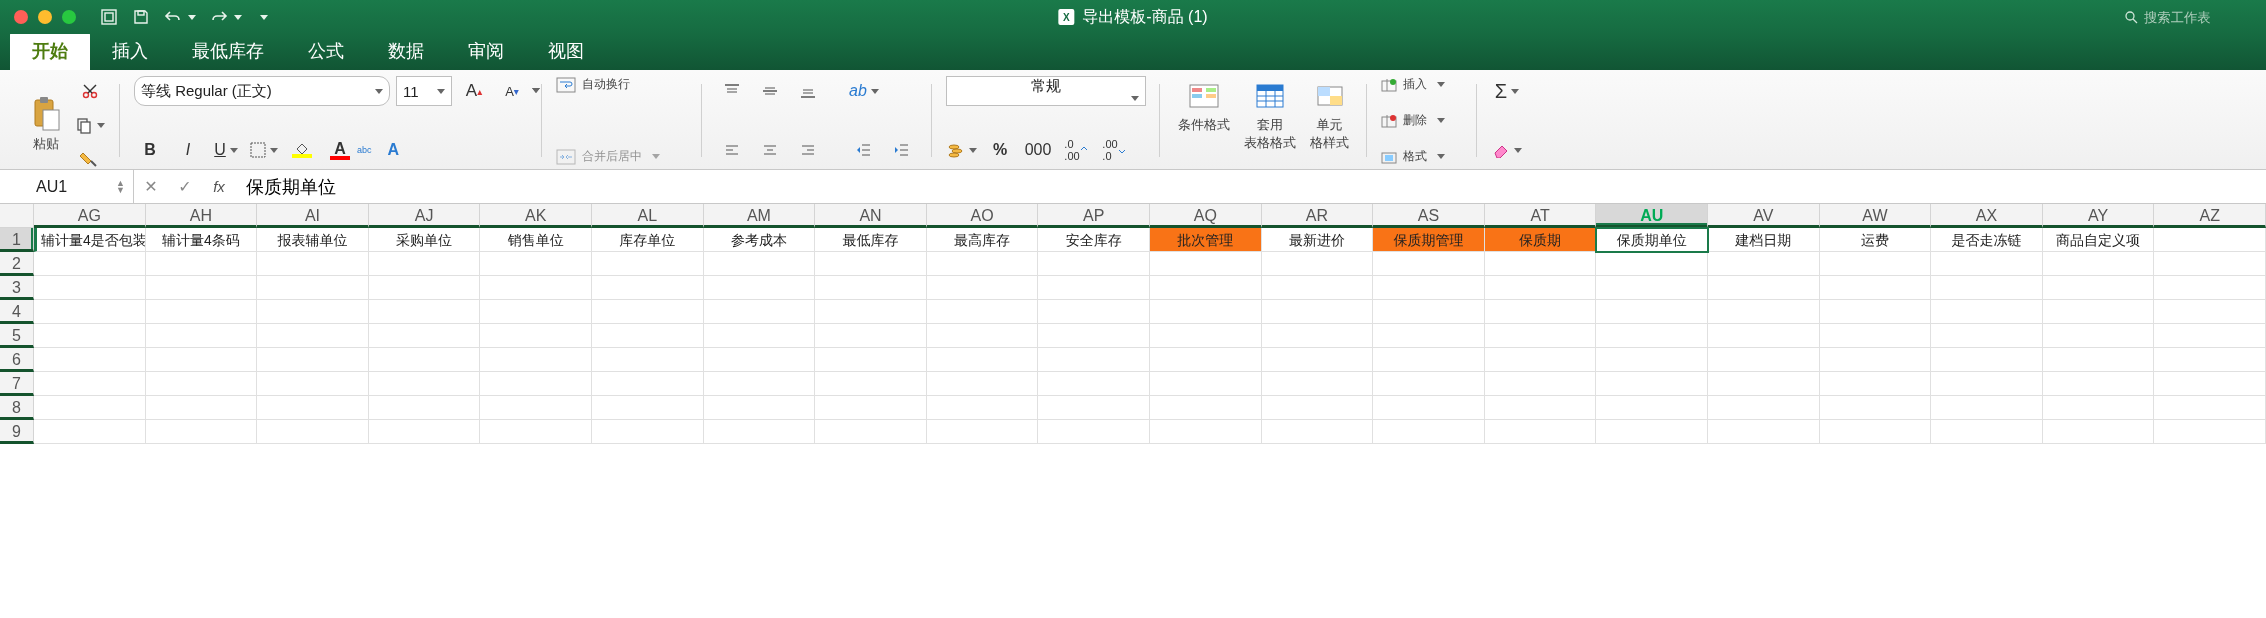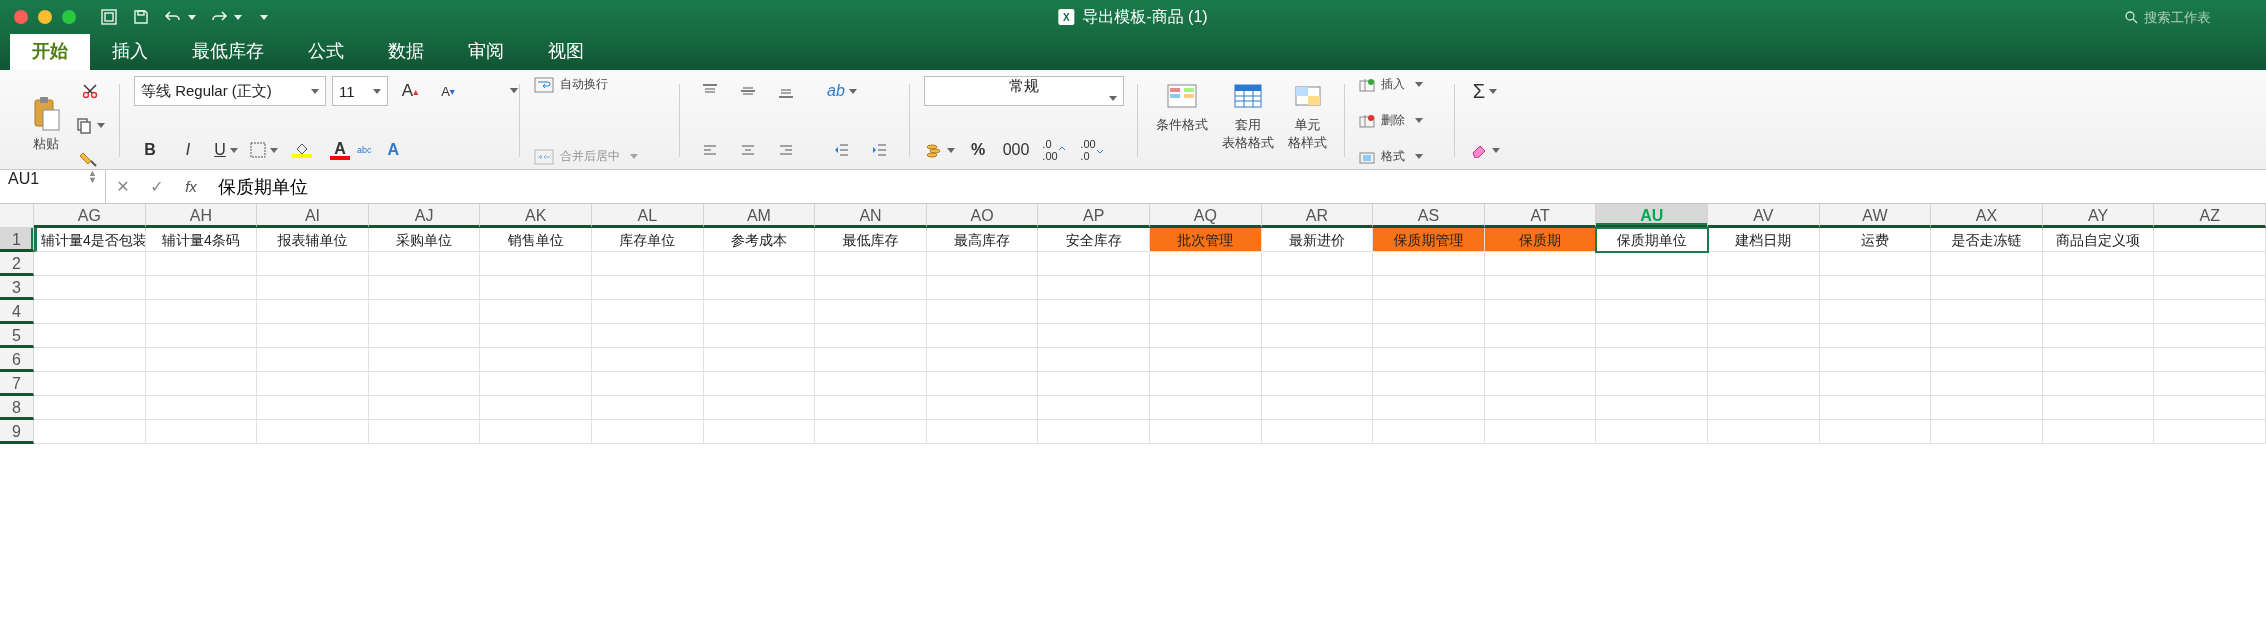--- a/index.html
+++ b/index.html
@@ -35,21 +35,21 @@
   .iconbox { width:36px; height:36px; display:flex; align-items:center; justify-content:center; }
   .dd { width:0;height:0;border-left:4px solid transparent;border-right:4px solid transparent;border-top:5px solid #666; margin-left:4px;}
   .selbox { height:30px; border:1px solid #bfbfbf; background:#fff; display:flex; align-items:center; padding:0 6px; font-size:15px;}
   .btn { width:32px; height:30px; border:1px solid transparent; display:flex; align-items:center; justify-content:center; font-size:16px; color:#333; }
   .underline-bar{height:4px;width:20px;margin-top:-2px;}
   .lbl { font-size:13px; color:#444; text-align:center;}
   .mini { font-size:12px; color:#444; display:flex; align-items:center; gap:6px;}
 
   
   .fbar { height:34px; border-bottom:1px solid #c8c8c8; display:flex; align-items:center; background:#fff;}
-  .namebox { width:106px; height:100%; border-right:1px solid #c8c8c8; display:flex; padding:0 8px; font-size:16px;}
+  .namebox { width:106px; height:100%; border-right:1px solid #c8c8c8; display:flex; align-items:center; padding:0 8px; font-size:16px;margin-left:28px;}
   .namebox .stepper{margin-left:auto;display:flex;flex-direction:column;line-height:7px;color:#888;font-size:9px;}
   .fbtn { width:34px; text-align:center; color:#888; font-size:16px;}
   .fx { font-style:italic; color:#555; font-size:15px;}
   .finput { flex:1; padding:0 10px; font-size:18px; border:none; outline:none;}
 
   
   .grid { display:grid; grid-template-columns: 34px repeat(20, 1fr); }
   .colhdr, .rowhdr { background:#f3f3f3; border-right:1px solid #d4d4d4; border-bottom:3px solid #14532d; text-align:center; font-size:16px; color:#555; height:24px; line-height:24px;}
   .colhdr.sel { background:#d8d8d8; font-weight:600; color:#0a5; position:relative;}
   .colhdr.sel::after{content:"";position:absolute;left:0;right:0;bottom:0;height:2px;background:#1a7a4a;}
@@ -159,21 +159,21 @@
               <path d="M3 3l8 8-3 3-8-8z" fill="#f5b942" stroke="#b07b1f"></path>
               <path d="M11 11l5 5" stroke="#555" stroke-width="2"></path>
             </svg>
           </div>
       </div>
     </div>
   </div>
 
   <div class="group" style="min-width:400px;">
     <div class="row">
-      <div class="selbox" style="width:192px;">
+      <div class="selbox" style="width:256px;border-radius:11px;">
           <span>等线 Regular (正文)</span>
           <span class="dd" style="margin-left:auto"></span>
         </div>
       <div class="selbox" style="width:56px;">
           <span>11</span>
           <span class="dd" style="margin-left:auto"></span>
         </div>
       <div class="btn">
           <span style="font-size:17px">A</span>
           <span style="font-size:10px;vertical-align:super;color:#d33">▴</span>

